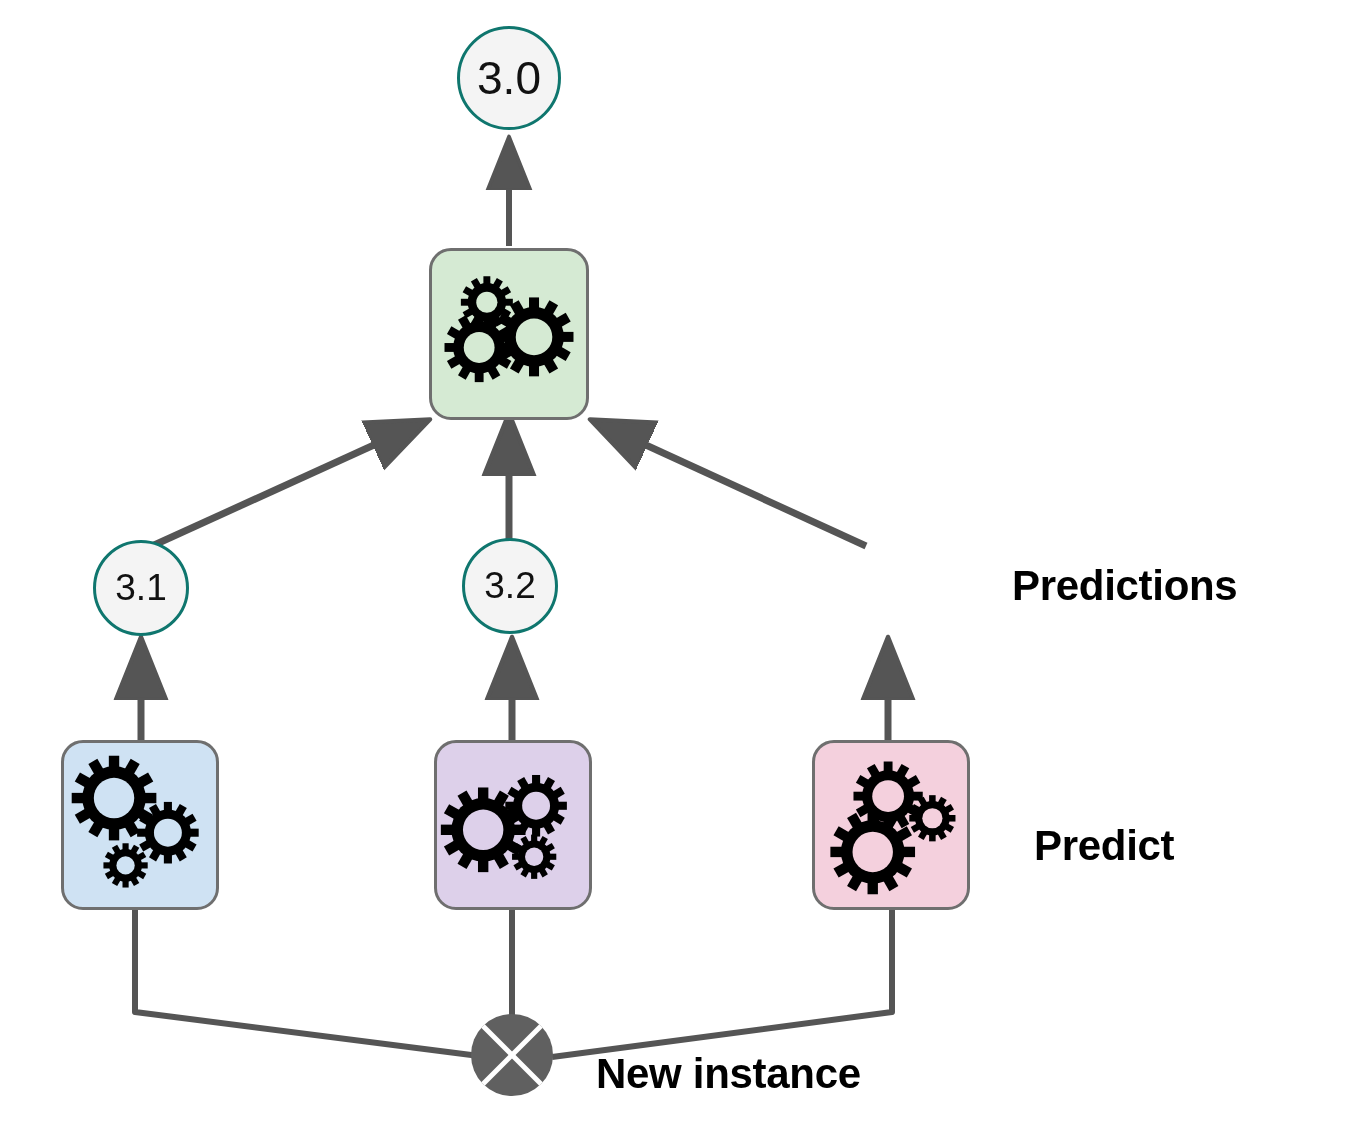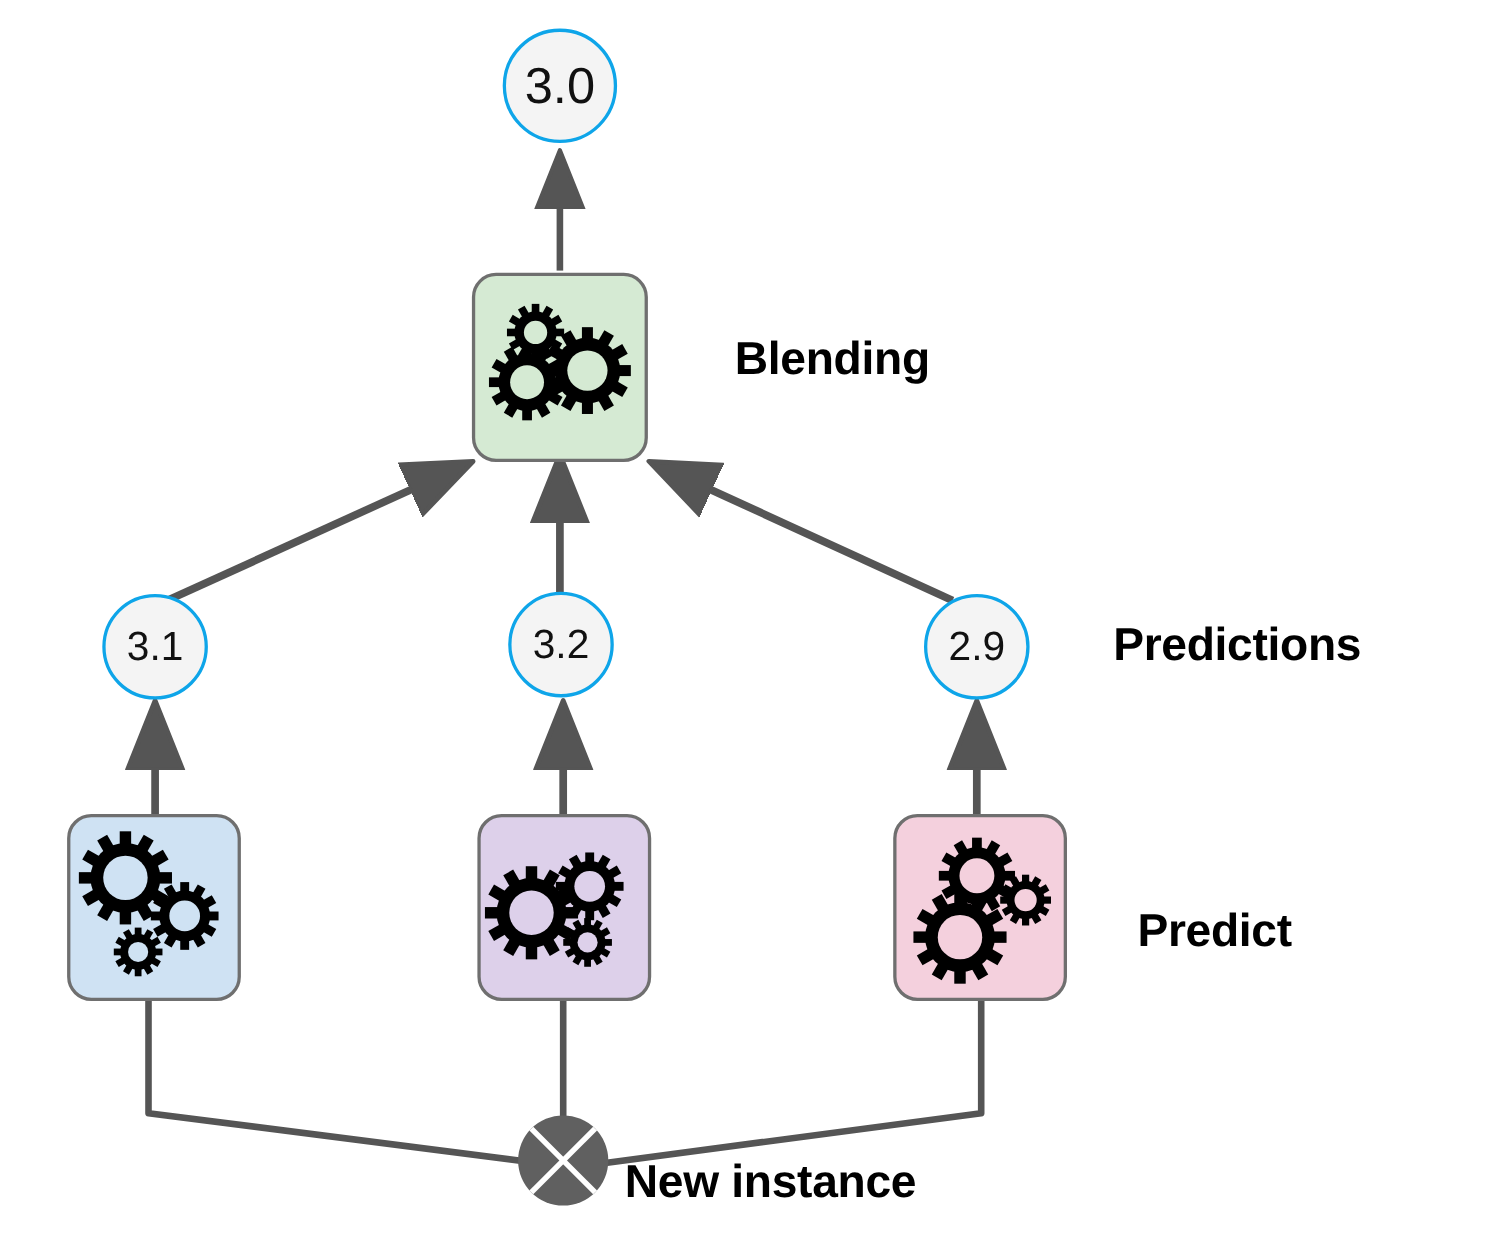--- a/index.html
+++ b/index.html
@@ -21,21 +21,21 @@
     position: absolute;
     left: 0;
     top: 0;
     width: 1352px;
     height: 1122px;
   }
   .node-circle {
     position: absolute;
     border-radius: 50%;
     background: #f4f4f4;
-    border: 3px solid #0ea5e9;
+    border: 3px solid #0f766e;
     box-sizing: border-box;
     display: flex;
     align-items: center;
     justify-content: center;
     color: #111111;
     font-weight: 400;
   }
   .pred-circle {
     width: 96px;
     height: 96px;
@@ -163,30 +163,26 @@
             <rect x="-5.2" y="-41" width="10.4" height="14" transform="rotate(300)"></rect>
             <rect x="-5.2" y="-41" width="10.4" height="14" transform="rotate(330)"></rect>
           </g>
           <circle cx="0" cy="0" r="19" fill="#d5ead3"></circle>
           <circle cx="0" cy="0" r="21.5" fill="none" stroke="#000000" stroke-width="2.6"></circle>
         </g>
       </g>
     </svg>
   </div>
 
-  <span class="side-label" style="left:668px; top:302px;">Blending</span>
 
   <div class="node-circle pred-circle" style="left:93px; top:540px;">
     <span>3.1</span>
   </div>
   <div class="node-circle pred-circle" style="left:462px; top:538px;">
     <span>3.2</span>
-  </div>
-  <div class="node-circle pred-circle" style="left:840px; top:540px;">
-    <span>2.9</span>
   </div>
 
   <span class="side-label" style="left:1012px; top:562px;">Predictions</span>
 
   <div class="gear-box" style="left:61px; top:740px; width:158px; height:170px; background:#cfe2f3;">
     <svg viewBox="0 0 158 170">
       <g fill="#000000">
         <g transform="translate(52,57)">
           <circle cx="0" cy="0" r="33"></circle>
           <g>
@@ -377,15 +373,15 @@
   <span class="side-label" style="left:1034px; top:822px;">Predict</span>
 
   <div class="instance-node" style="left:470px; top:1013px;">
     <svg viewBox="0 0 84 84">
       <circle cx="42" cy="42" r="41" fill="#606060"></circle>
       <line x1="13" y1="13" x2="71" y2="71" stroke="#ffffff" stroke-width="5"></line>
       <line x1="71" y1="13" x2="13" y2="71" stroke="#ffffff" stroke-width="5"></line>
     </svg>
   </div>
 
-  <span class="side-label" style="left:568px; top:1050px;">New instance</span>
+  <span class="side-label" style="left:596px; top:1050px;">New instance</span>
 
 </div>
 
 </body></html>

